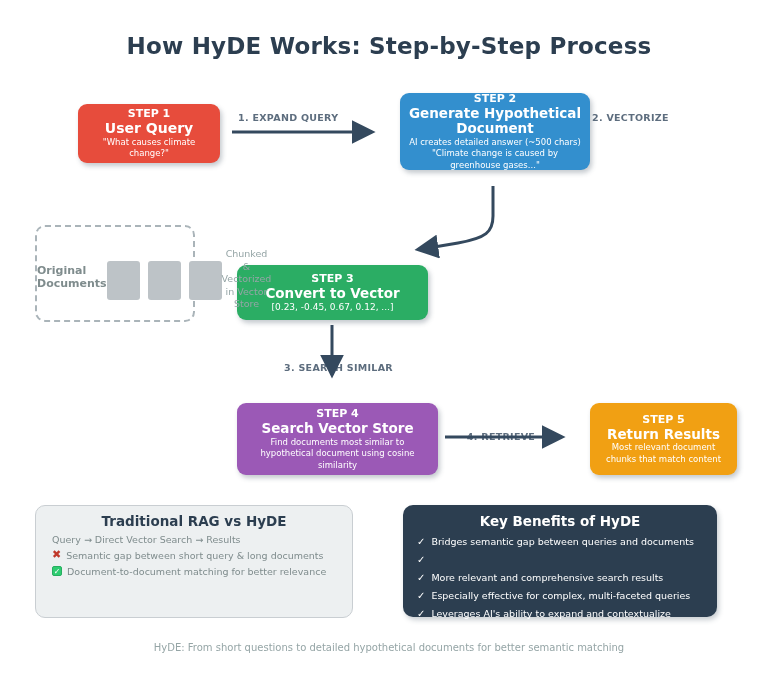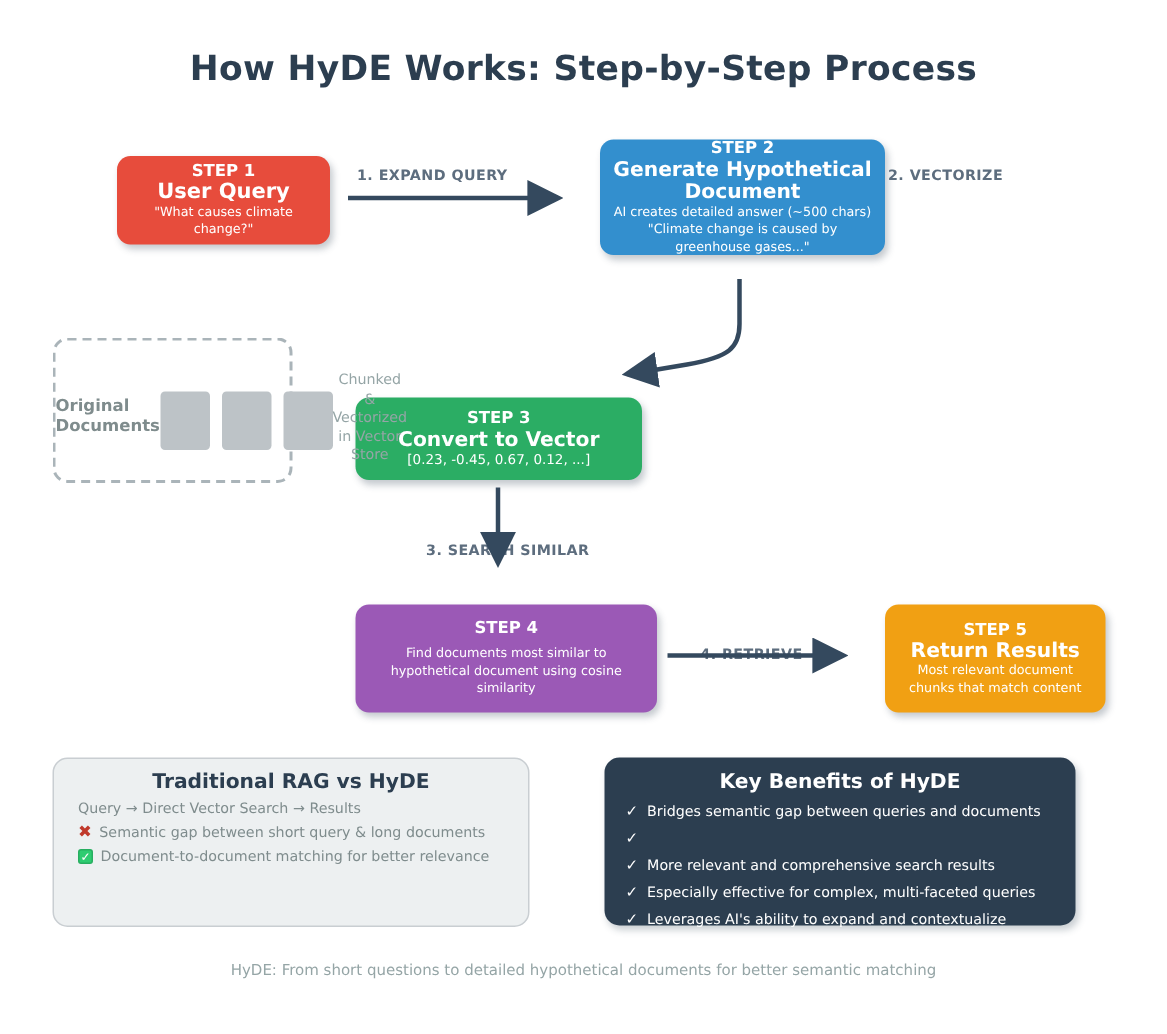--- a/index.html
+++ b/index.html
@@ -108,20 +108,21 @@
   </div>
 
   <div class="step-box s3" style="background: rgb(43, 173, 100);">
     <div class="step-label">STEP 3</div>
     <div class="step-title">Convert to Vector</div>
     <div class="step-line">[0.23, -0.45, 0.67, 0.12, ...]</div>
   </div>
 
   <div class="step-box s4" style="background: rgb(155, 89, 182);">
     <div class="step-label">STEP 4</div>
+    <div class="step-title">Search Vector Store</div>
     <div class="gap"></div>
     <div class="step-line">Find documents most similar to</div>
     <div class="step-line">hypothetical document using cosine similarity</div>
   </div>
 
   <div class="step-box s5" style="background: rgb(241, 160, 19);">
     <div class="step-label">STEP 5</div>
     <div class="step-title">Return Results</div>
     <div class="gap"></div>
     <div class="step-line">Most relevant document</div>

